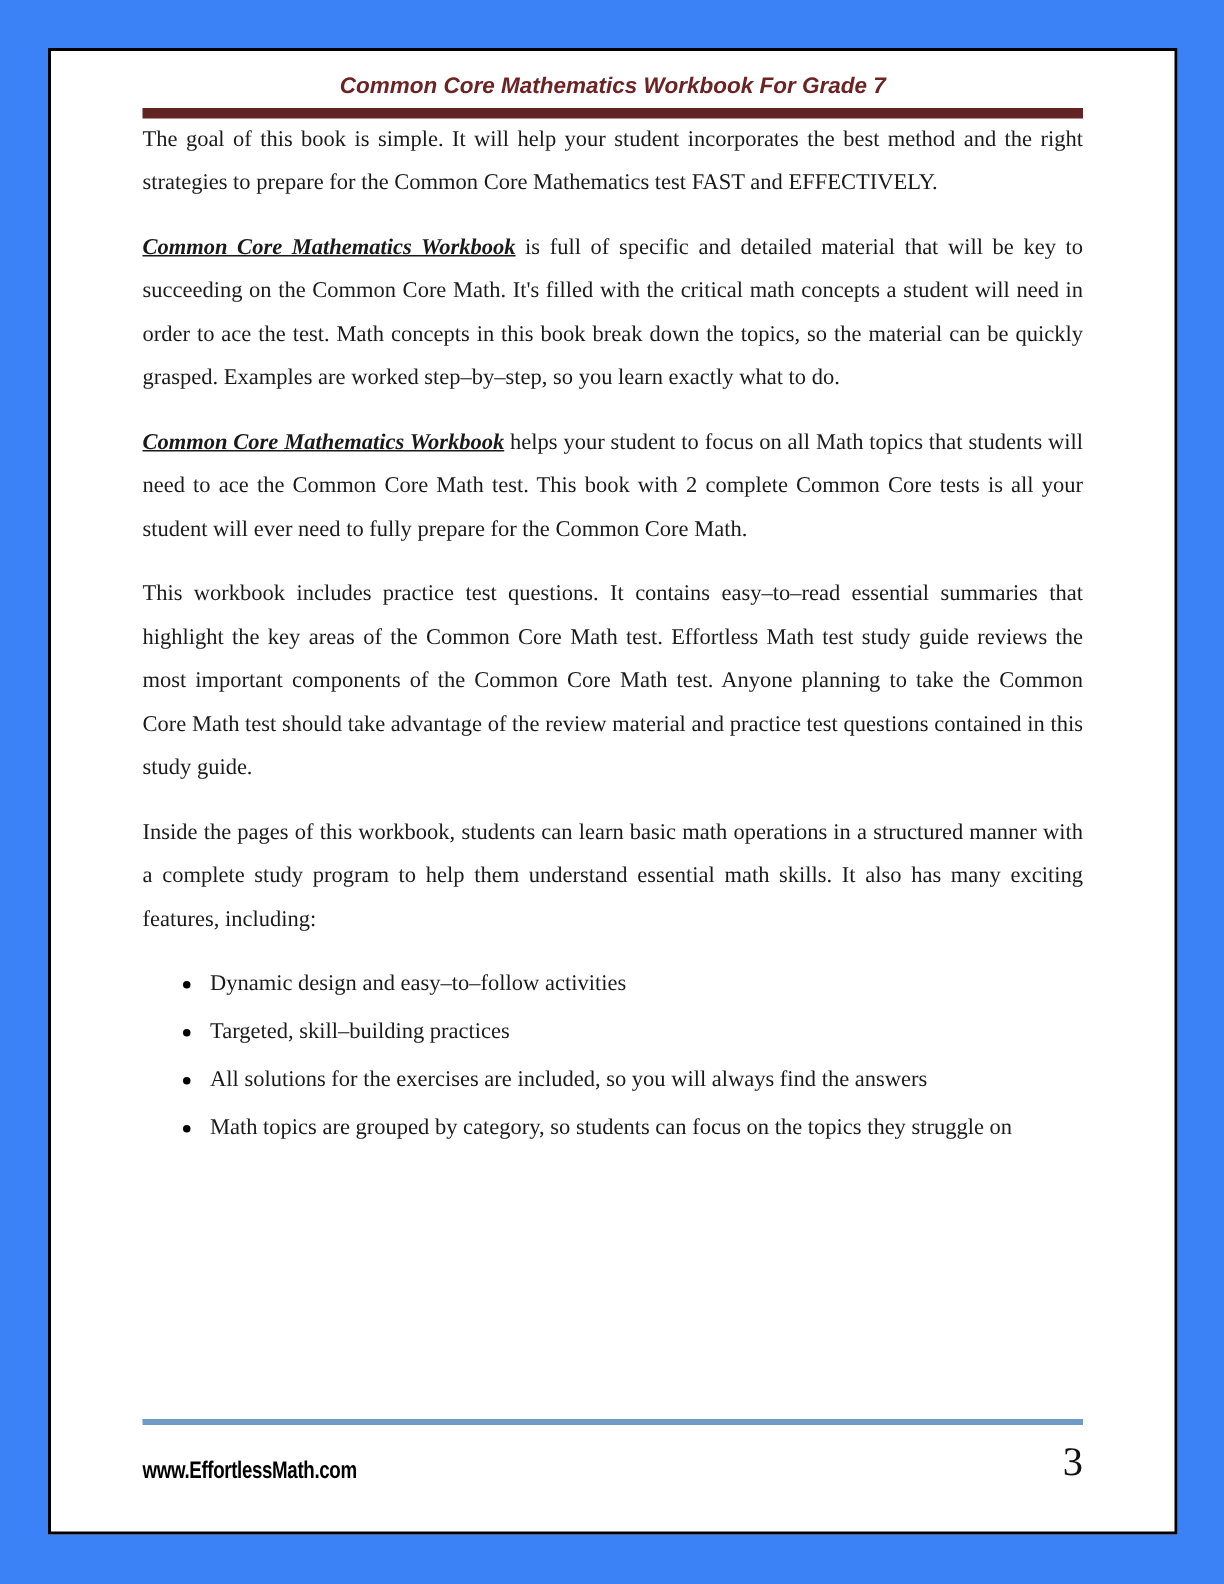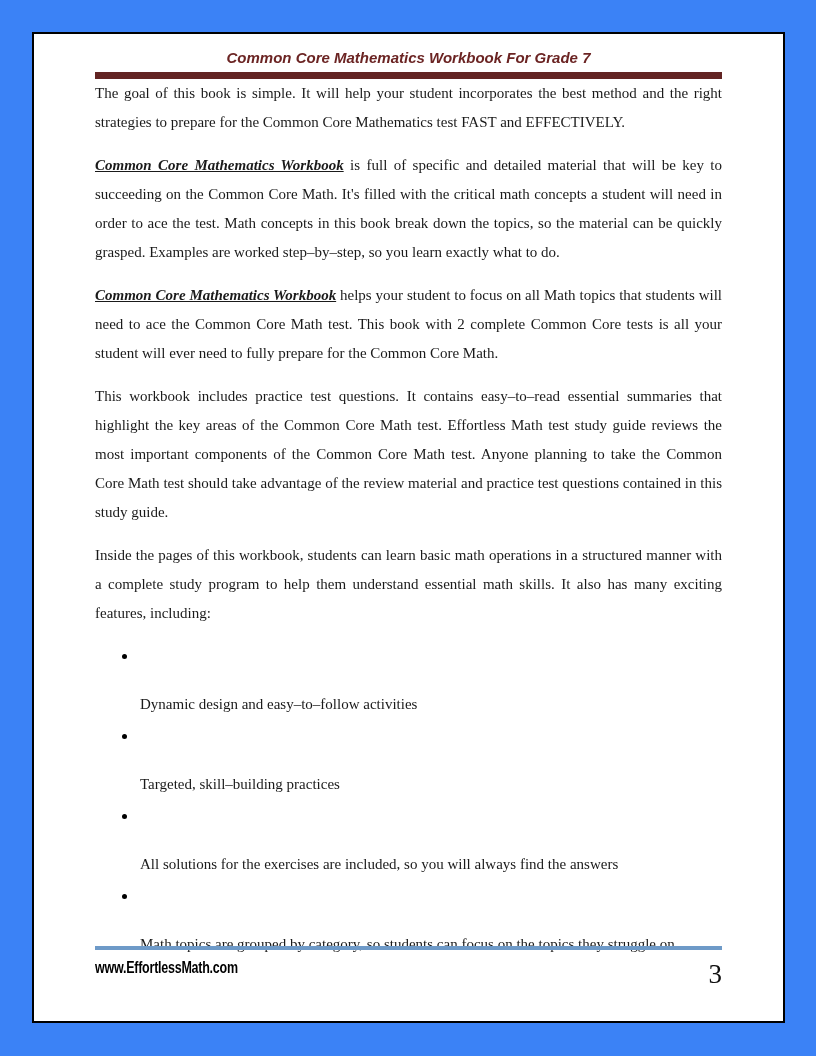--- a/index.html
+++ b/index.html
@@ -76,35 +76,34 @@
   .bullet-dot{
     flex:none;
     width:5px;height:5px;
     border-radius:50%;
     background:#000000;
     margin:12px 13px 0 0;
   }
   .bullet-text{
     text-align:justify;
     flex:1;
-    margin-top:48px;
   }
   .footer{
     position:absolute;
     left:61px;right:61px;
     bottom:31px;
   }
   .footer-rule{
     height:4px;
     background:var(--blue);
     margin-bottom:9px;
   }
   .footer-row{
     display:flex;
-    align-items:flex-start;
+    align-items:flex-end;
     justify-content:space-between;
   }
   .footer-site{
     display:inline-block;
     font-family:"Liberation Sans", sans-serif;
     font-weight:bold;
     font-size:16px;
     letter-spacing:-0.3px;
     transform:scaleX(0.78);
     transform-origin:left center;

